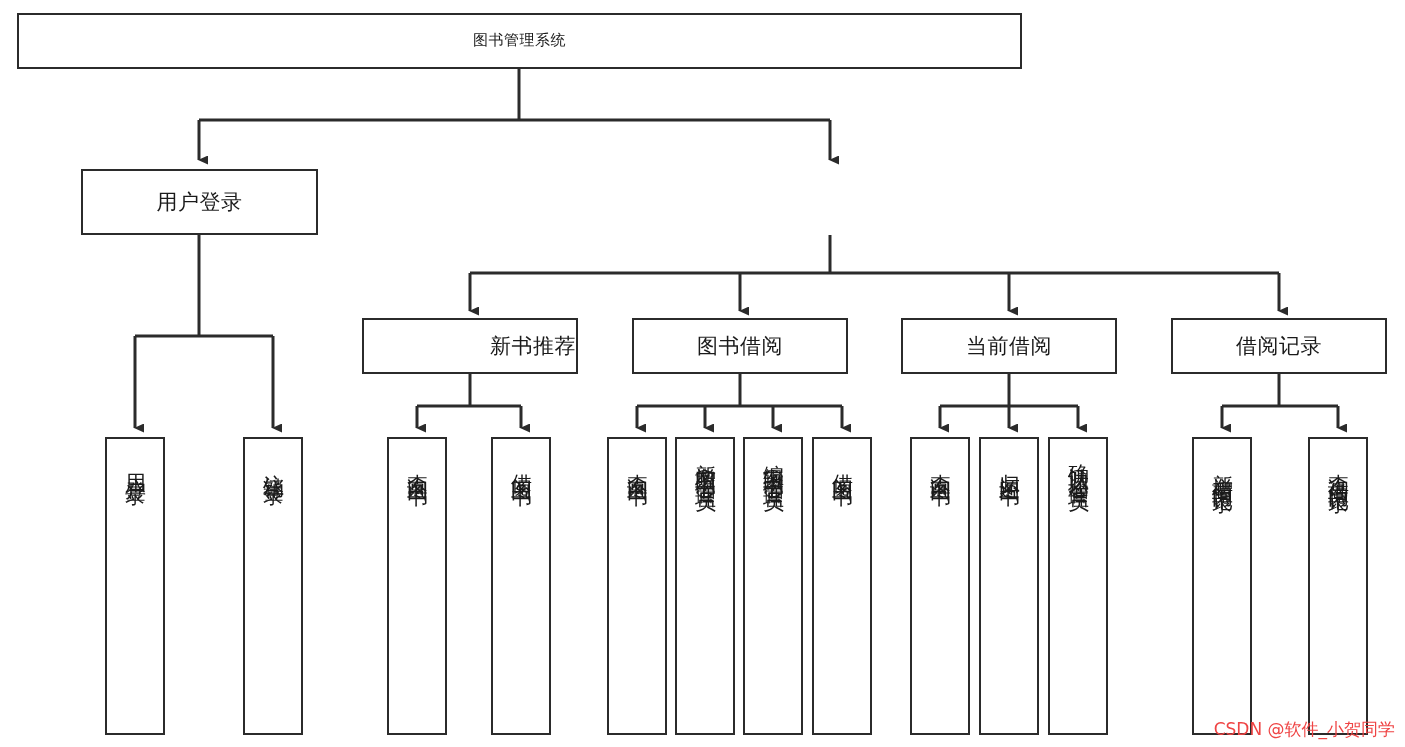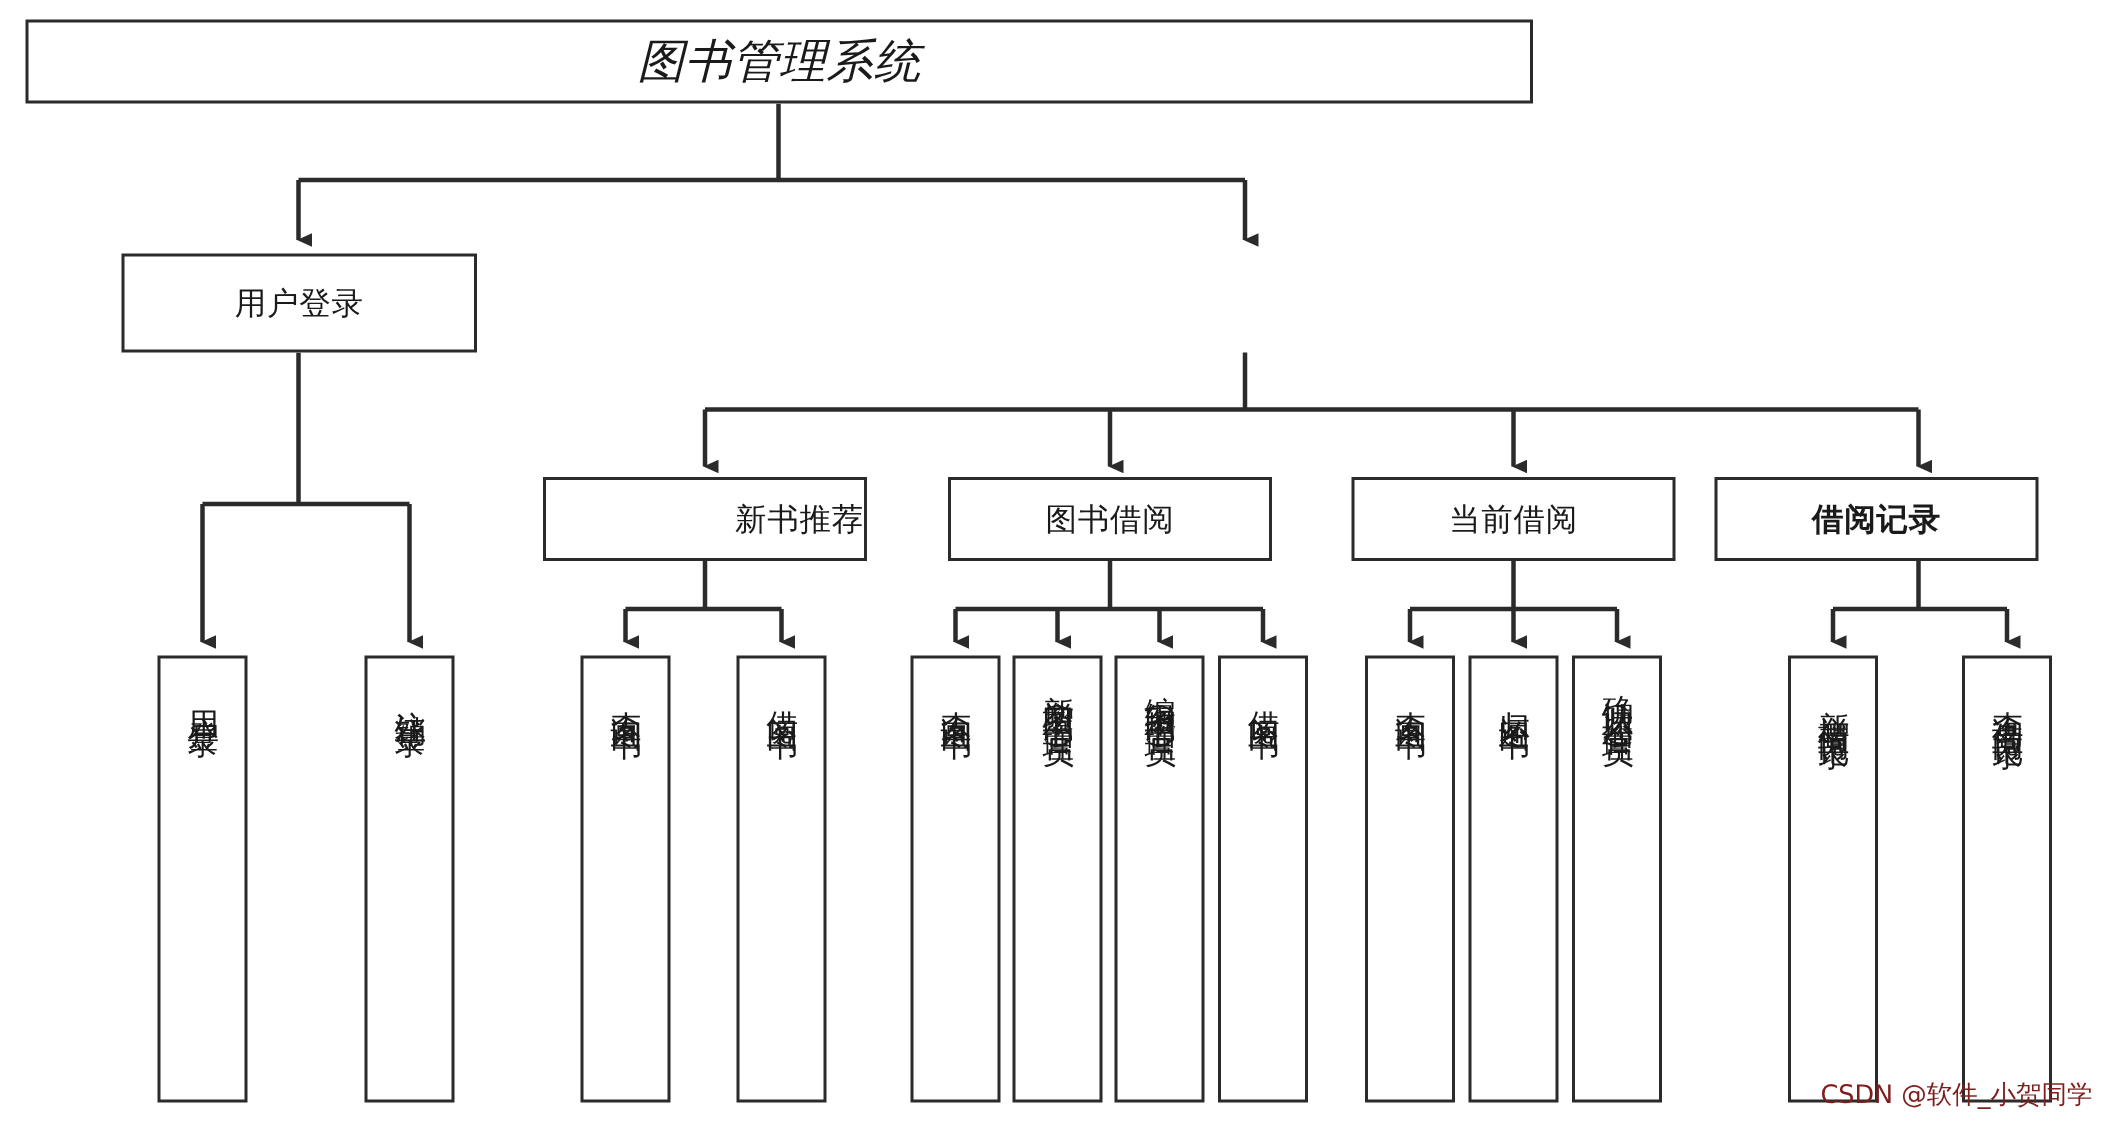--- a/index.html
+++ b/index.html
@@ -29,22 +29,21 @@
     position: absolute;
     box-sizing: border-box;
     border: 2px solid #2b2b2b;
     background: #ffffff;
     display: flex;
     align-items: center;
     justify-content: center;
     color: #1a1a1a;
   }
   .node.level-0 {
-    font-size: 31px;
-    font-style: italic;
+    font-size: 15px;
   }
   .node.level-1 {
     font-size: 21px;
   }
   .node.level-2 {
     font-size: 21px;
   }
   .node.leaf {
     font-size: 21px;
     align-items: flex-start;
@@ -61,21 +60,21 @@
     text-orientation: upright;
     letter-spacing: 4px;
     line-height: 1;
     white-space: nowrap;
   }
   #watermark {
     position: absolute;
     right: 10px;
     bottom: 6px;
     font-size: 17px;
-    color: #7f1d1d;
+    color: #ef4444;
     white-space: nowrap;
     user-select: none;
     pointer-events: none;
   }
 </style>
 </head>
 <body>
 
 <div id="diagram-root">
 
@@ -140,21 +139,21 @@
 
   <div class="node level-2" style="left:362px; top:318px; width:216px; height:56px;justify-content:flex-end;">
     <span class="label">新书推荐</span>
   </div>
   <div class="node level-2" style="left:632px; top:318px; width:216px; height:56px;">
     <span class="label">图书借阅</span>
   </div>
   <div class="node level-2" style="left:901px; top:318px; width:216px; height:56px;">
     <span class="label">当前借阅</span>
   </div>
-  <div class="node level-2" style="left:1143px; top:318px; width:216px; height:56px;font-weight:bold;">
+  <div class="node level-2" style="left:1171px; top:318px; width:216px; height:56px;">
     <span class="label">借阅记录</span>
   </div>
 
   <div class="node leaf" style="left:105px; top:437px; width:60px; height:298px;">
     <span class="label">用户登录</span>
   </div>
   <div class="node leaf" style="left:243px; top:437px; width:60px; height:298px;">
     <span class="label">注销登录</span>
   </div>
 

